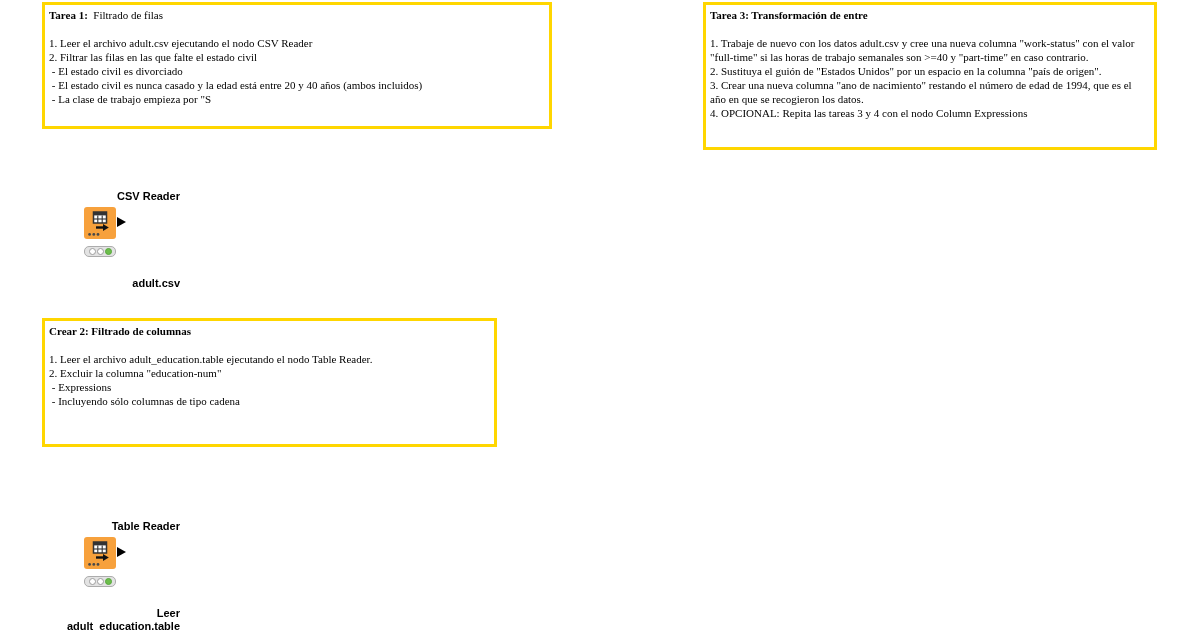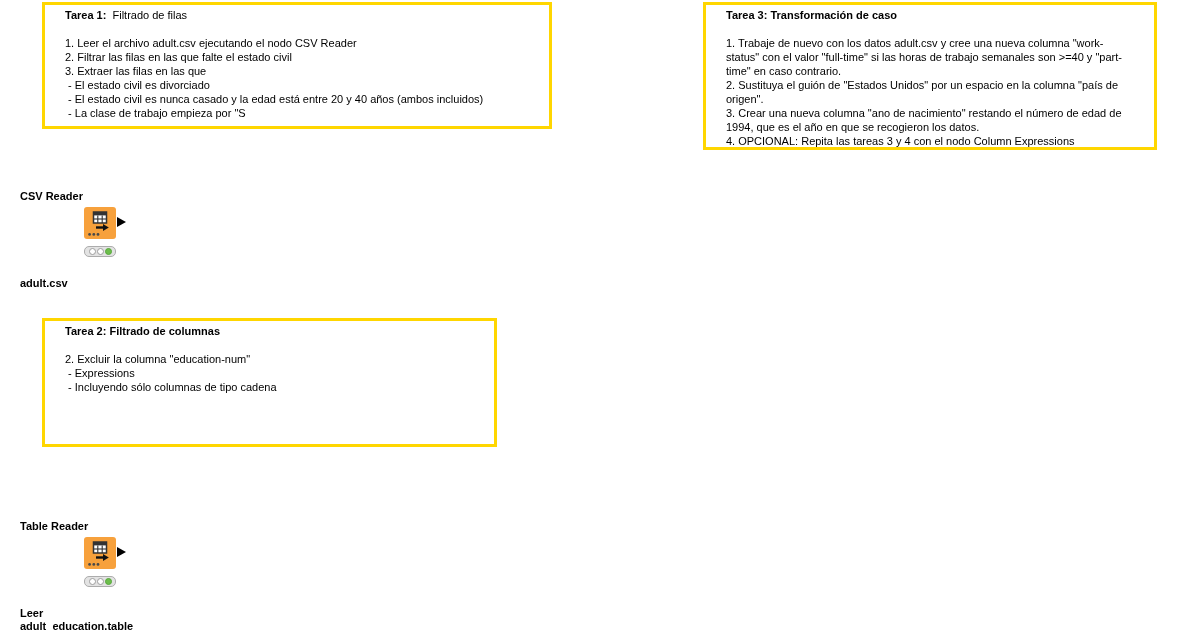--- a/index.html
+++ b/index.html
@@ -5,31 +5,32 @@
   * { margin: 0; padding: 0; box-sizing: border-box; }
   html, body { width: 1200px; height: 630px; background: #ffffff; overflow: hidden;
     font-family: "Liberation Sans", "DejaVu Sans", sans-serif; }
   .canvas { position: relative; width: 1200px; height: 630px; background: #ffffff; }
 
   
   .annotation {
     position: absolute;
     border: 3px solid #FFD600;
     background: #ffffff;
-    padding: 3px 20px;
+    padding: 3px 4px;
     color: #000000;
     font-size: 11px;
     line-height: 14px;
+    font-family: Liberation Serif, serif;
   }
   .ann-heading { font-weight: bold; white-space: pre-wrap; }
   .ann-heading .reg { font-weight: normal; white-space: pre-wrap; }
   .ann-line { white-space: pre-wrap; min-height: 14px; }
 
   
-  .node { position: absolute; width: 160px; text-align: left; color: #000; }
+  .node { position: absolute; width: 160px; text-align: right; color: #000; }
   .node-title { font-size: 11px; font-weight: bold; line-height: 13px; }
   .node-iconwrap { position: relative; width: 32px; height: 32px; margin: 4px auto 0 auto; }
   .node-icon {
     width: 32px; height: 32px; border-radius: 3px;
     background: #F7A13C;
   }
   .out-port {
     position: absolute; left: 33px; top: 10px;
     width: 0; height: 0;
     border-left: 9px solid #000000;
@@ -51,38 +52,38 @@
 </head>
 <body>
 
 <div class="canvas">
 
   <div class="annotation" style="left:42px; top:2px; width:510px; height:127px;">
     <div class="ann-heading"><span>Tarea 1:</span><span class="reg">  Filtrado de filas</span></div>
     <div class="ann-line"></div>
     <div class="ann-line">1. Leer el archivo adult.csv ejecutando el nodo CSV Reader</div>
     <div class="ann-line">2. Filtrar las filas en las que falte el estado civil</div>
-    <div class="ann-line">3. Extraer las filas en las que</div>
     <div class="ann-line"> - El estado civil es divorciado</div>
     <div class="ann-line"> - El estado civil es nunca casado y la edad está entre 20 y 40 años (ambos incluidos)</div>
     <div class="ann-line"> - La clase de trabajo empieza por "S</div>
   </div>
 
   <div class="annotation" style="left:703px; top:2px; width:454px; height:148px;">
-    <div class="ann-heading"><span>Tarea 3: Transformación de caso</span><span class="reg"></span></div>
+    <div class="ann-heading"><span>Tarea 3: Transformación de entre</span><span class="reg"></span></div>
     <div class="ann-line"></div>
     <div class="ann-line">1. Trabaje de nuevo con los datos adult.csv y cree una nueva columna "work-status" con el valor "full-time" si las horas de trabajo semanales son &gt;=40 y "part-time" en caso contrario.</div>
     <div class="ann-line">2. Sustituya el guión de "Estados Unidos" por un espacio en la columna "país de origen".</div>
     <div class="ann-line">3. Crear una nueva columna "ano de nacimiento" restando el número de edad de 1994, que es el año en que se recogieron los datos.</div>
     <div class="ann-line">4. OPCIONAL: Repita las tareas 3 y 4 con el nodo Column Expressions</div>
   </div>
 
   <div class="annotation" style="left:42px; top:318px; width:455px; height:129px;">
-    <div class="ann-heading"><span>Tarea 2: Filtrado de columnas</span><span class="reg"></span></div>
+    <div class="ann-heading"><span>Crear 2: Filtrado de columnas</span><span class="reg"></span></div>
     <div class="ann-line"></div>
+    <div class="ann-line">1. Leer el archivo adult_education.table ejecutando el nodo Table Reader.</div>
     <div class="ann-line">2. Excluir la columna "education-num"</div>
     <div class="ann-line"> - Expressions</div>
     <div class="ann-line"> - Incluyendo sólo columnas de tipo cadena</div>
   </div>
 
   <div class="node" style="left:20px; top:190px;">
     <div class="node-title">CSV Reader</div>
     <div class="node-iconwrap">
       <div class="node-icon">
         <svg width="32" height="32" viewBox="0 0 32 32">

